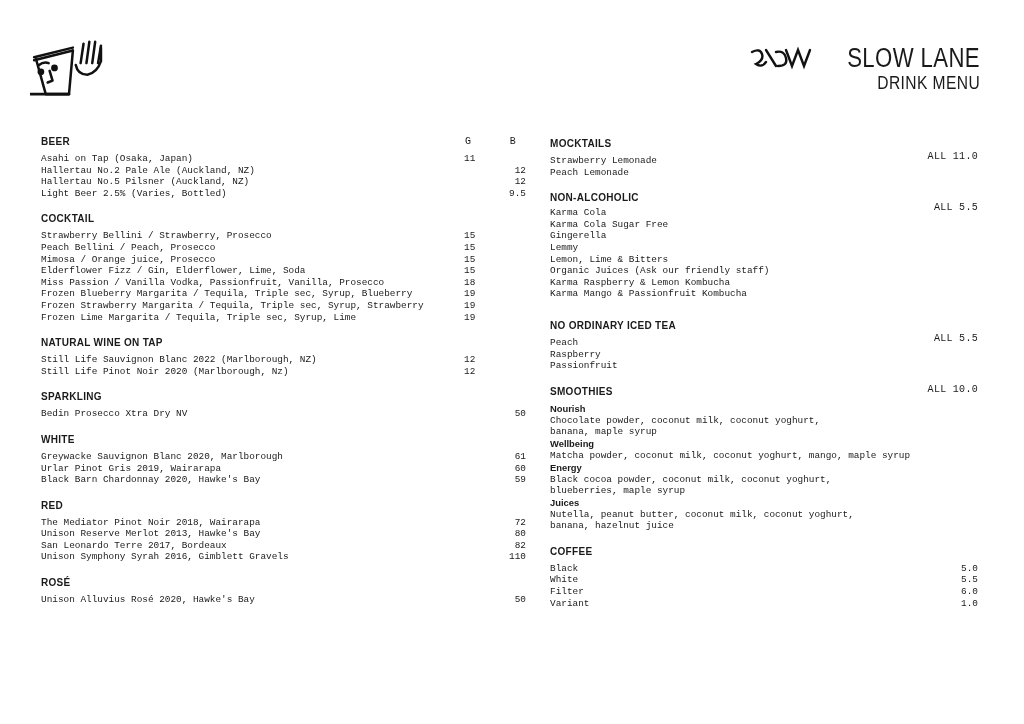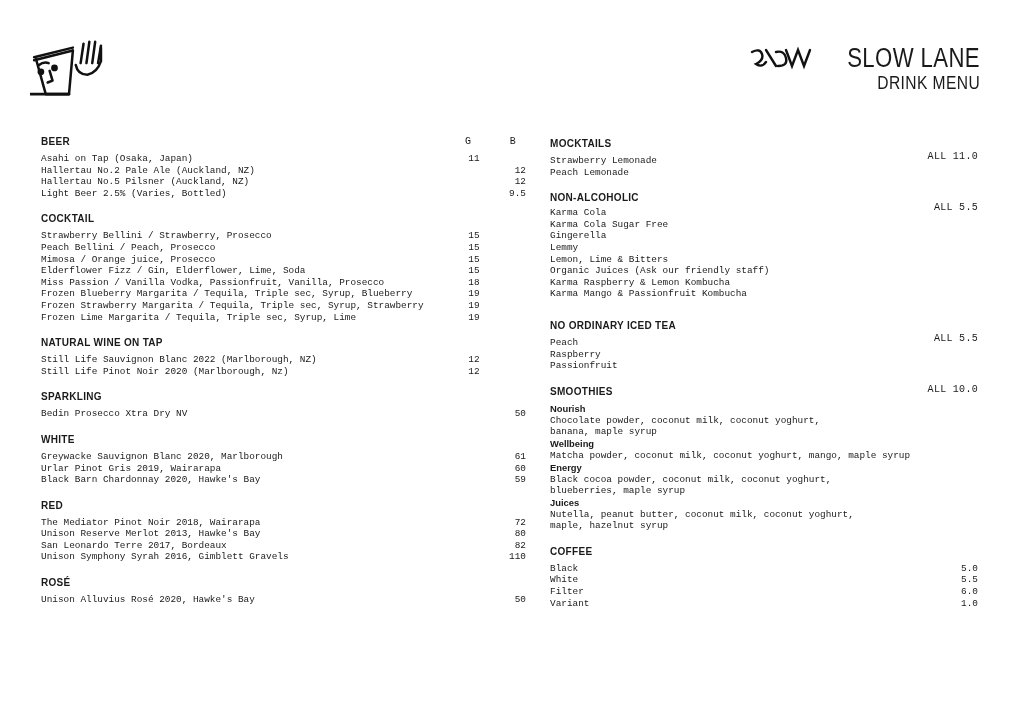--- a/index.html
+++ b/index.html
@@ -11,21 +11,21 @@
     .brand-name { font-size: 27px; font-weight: 400; letter-spacing: 0.5px; transform: scaleX(0.82); transform-origin: right center; line-height: 28px; }
     .brand-sub { font-size: 19px; letter-spacing: 0.5px; transform: scaleX(0.82); transform-origin: right center; line-height: 20px; margin-top: 1px; }
     .slow-svg { width: 62px; height: 24px; }
 
     .col { position: absolute; top: 136px; font-size: 9.4px; line-height: 11.6px; }
     .col-left { left: 41px; width: 485px; }
     .col-right { left: 550px; width: 428px; }
     .section { position: relative; margin-bottom: 14px; }
     .sec-head { position: relative; height: 12px; margin-bottom: 5px; font-weight: bold; font-family: "Liberation Sans", "DejaVu Sans", sans-serif; font-size: 10px; letter-spacing: 0.3px; }
     .row { position: relative; white-space: nowrap; height: 11.6px; }
-    .g { position: absolute; left: 423px; width: 20px; text-align: center; }
+    .g { position: absolute; left: 423px; width: 20px; text-align: left; }
     .b { position: absolute; right: 0; text-align: right; }
     .hdr-g { position: absolute; left: 424px; top: 0; font-weight: normal; font-family: "Liberation Mono", monospace; }
     .hdr-b { position: absolute; right: 10px; top: 0; font-weight: normal; font-family: "Liberation Mono", monospace; }
     .all-price { position: absolute; right: 0; top: 13px; font-weight: normal; font-family: "Liberation Mono", monospace; }
     .sub-name { font-weight: bold; font-family: "Liberation Sans", "DejaVu Sans", sans-serif; font-size: 9.4px; height: 12px; }
     .desc { white-space: nowrap; }
   </style>
 </head>
 <body>
 
@@ -162,21 +162,21 @@
     <div class="sub-name">Nourish</div>
     <div class="row desc">Chocolate powder, coconut milk, coconut yoghurt,</div>
     <div class="row desc">banana, maple syrup</div>
     <div class="sub-name">Wellbeing</div>
     <div class="row desc">Matcha powder, coconut milk, coconut yoghurt, mango, maple syrup</div>
     <div class="sub-name">Energy</div>
     <div class="row desc">Black cocoa powder, coconut milk, coconut yoghurt,</div>
     <div class="row desc">blueberries, maple syrup</div>
     <div class="sub-name">Juices</div>
     <div class="row desc">Nutella, peanut butter, coconut milk, coconut yoghurt,</div>
-    <div class="row desc">maple, hazelnut syrup</div>
+    <div class="row desc">banana, hazelnut juice</div>
   </div>
 
   <div class="section" style="margin-top:10px;">
     <div class="sec-head"><span>COFFEE</span></div>
     <div class="row"><span>Black</span><span class="b">5.0</span></div>
     <div class="row"><span>White</span><span class="b">5.5</span></div>
     <div class="row"><span>Filter</span><span class="b">6.0</span></div>
     <div class="row"><span>Variant</span><span class="b">1.0</span></div>
   </div>
 </div>

